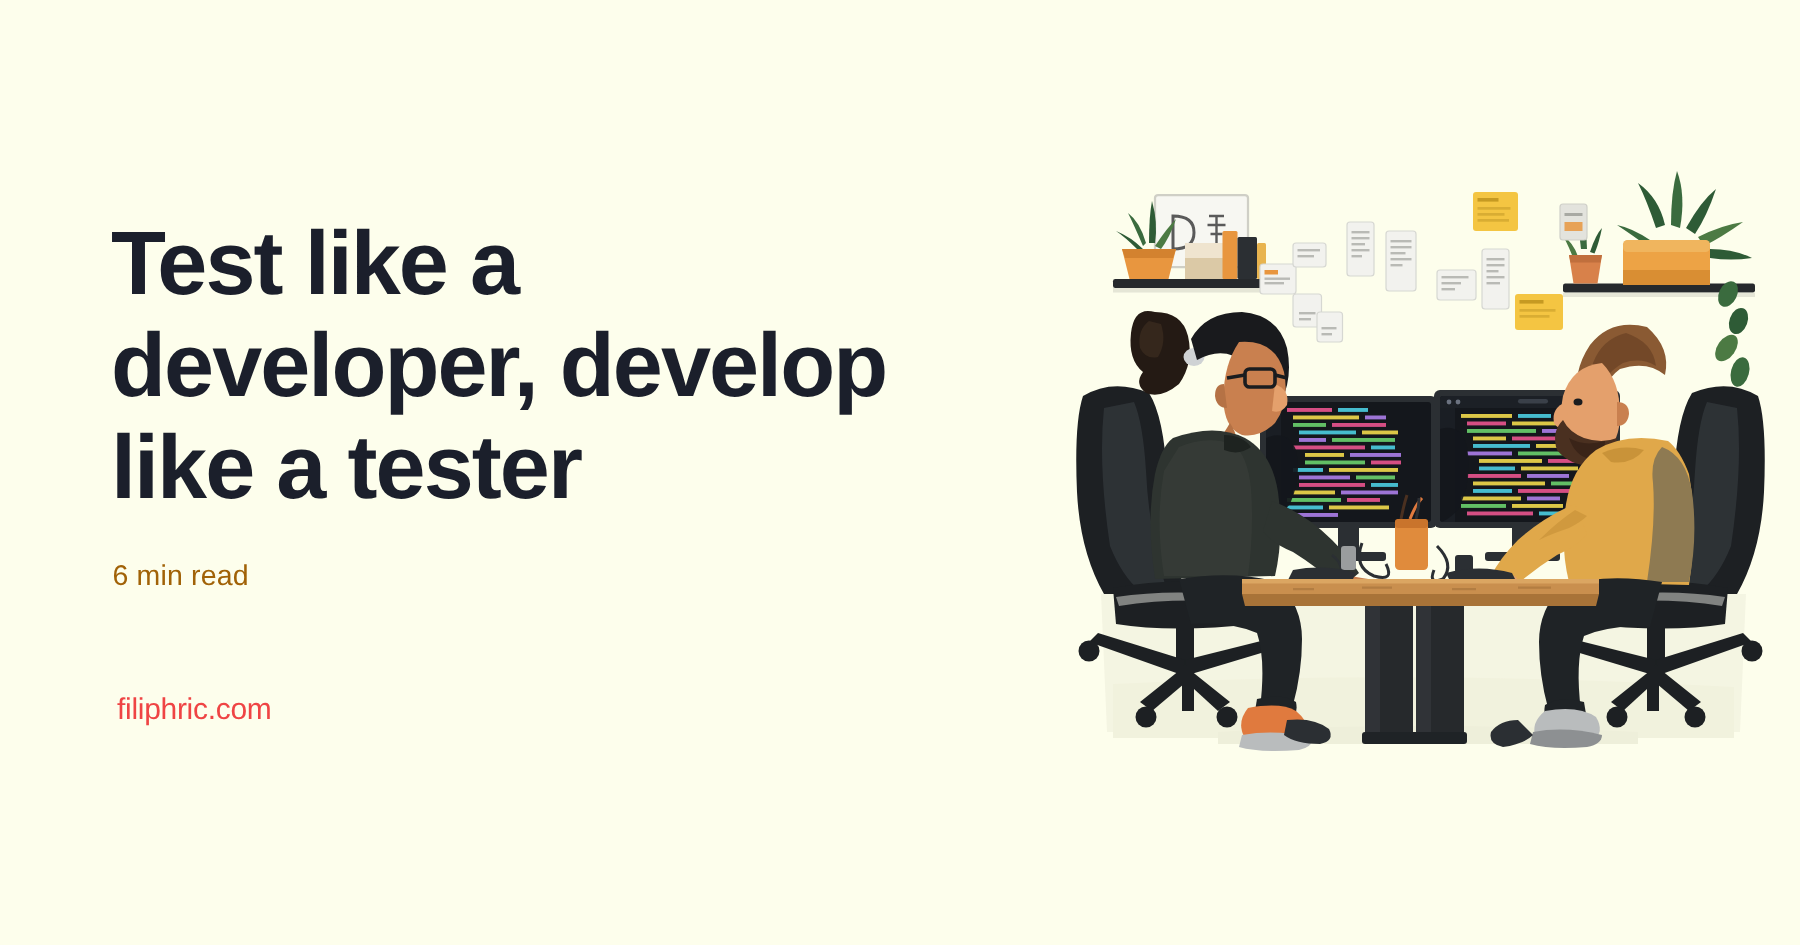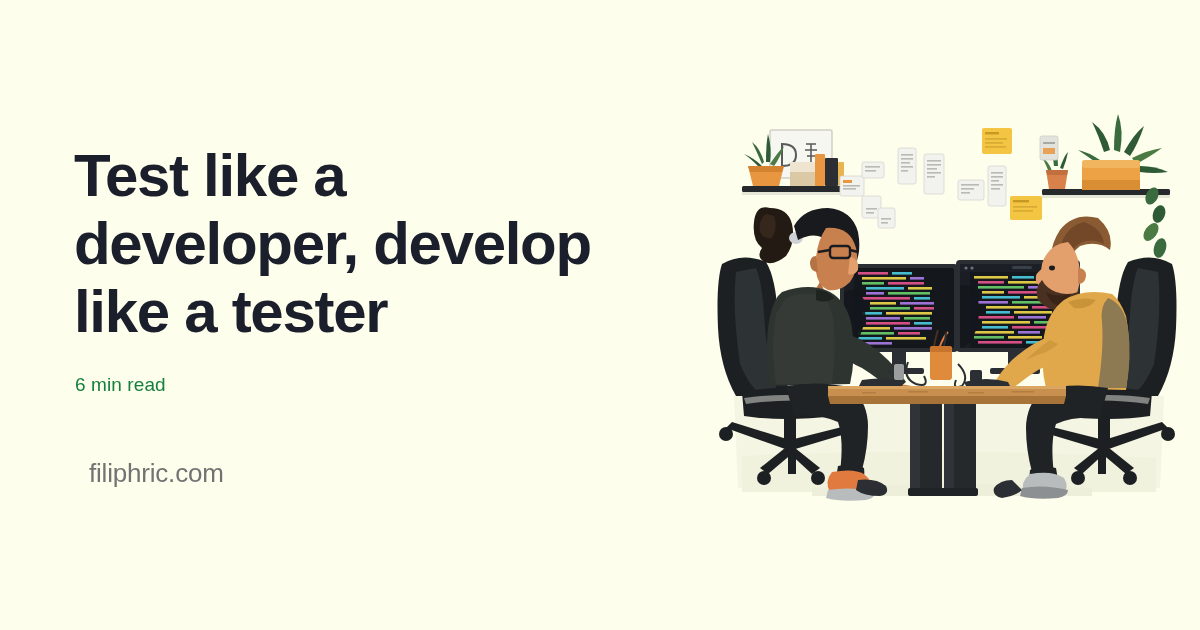--- a/index.html
+++ b/index.html
@@ -49,32 +49,32 @@
     white-space: pre-line;
   }
 
   .read-time {
     position: absolute;
     top: 372px;
     left: 1px;
     font-size: 19px;
     line-height: 26px;
     font-weight: 400;
-    color: #15803d;
+    color: #a16207;
     letter-spacing: 0.1px;
   }
 
   .site-name {
     position: absolute;
     top: 456px;
-    left: 15px;
-    font-size: 26px;
+    left: 4px;
+    font-size: 20px;
     line-height: 34px;
     font-weight: 400;
-    color: #737373;
+    color: #ef4444;
     letter-spacing: -0.2px;
   }
 
   
   .illustration {
     position: absolute;
     right: 18px;
     top: 96px;
     width: 470px;
     height: 430px;

